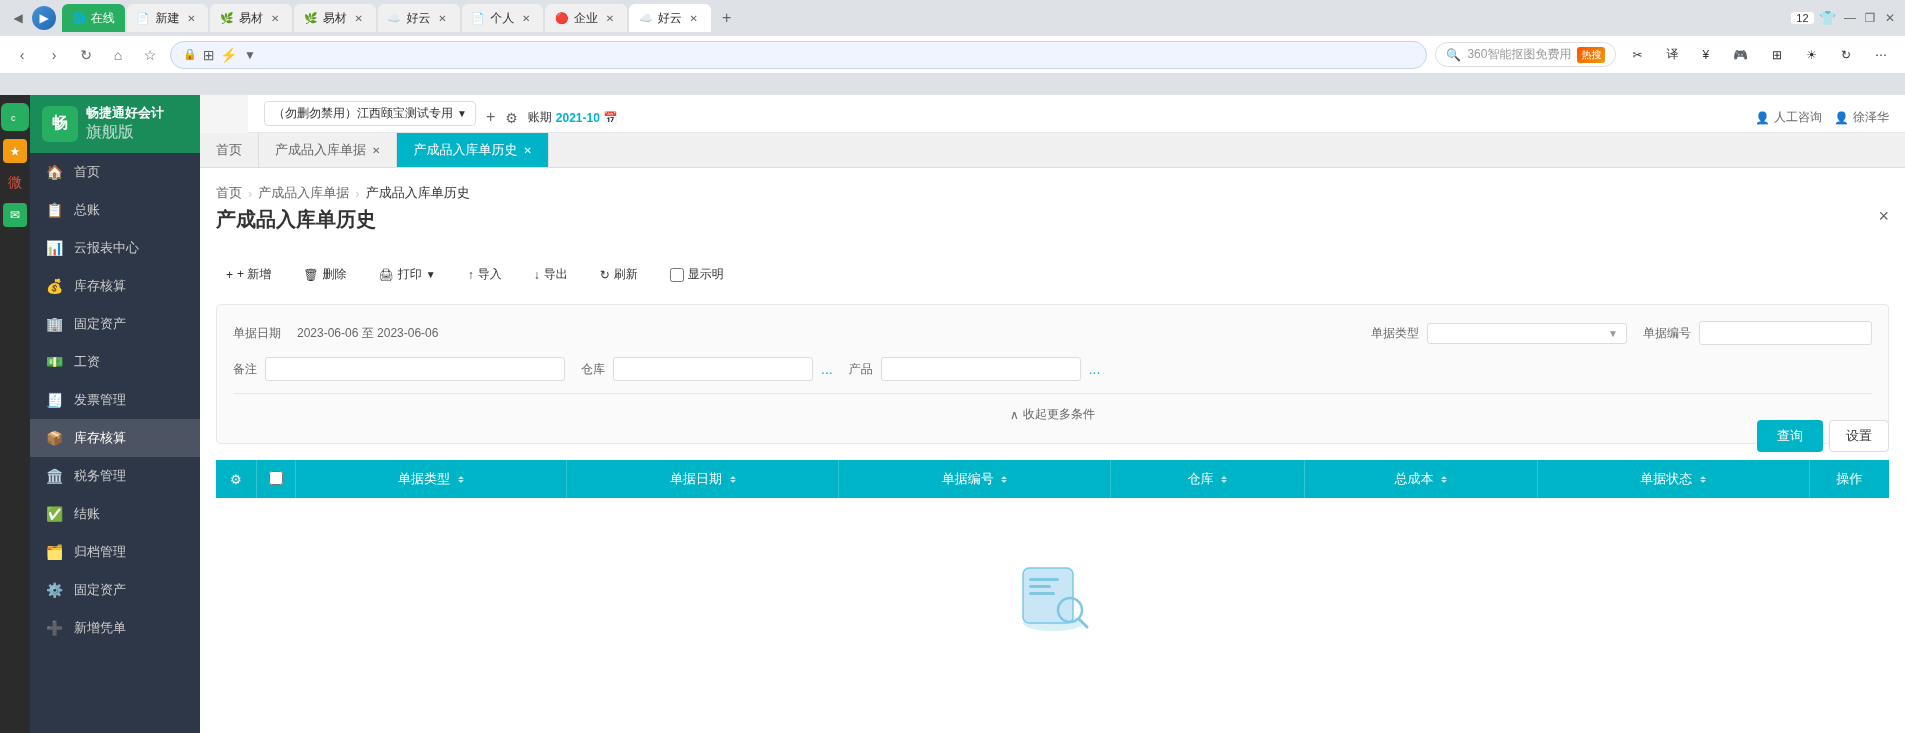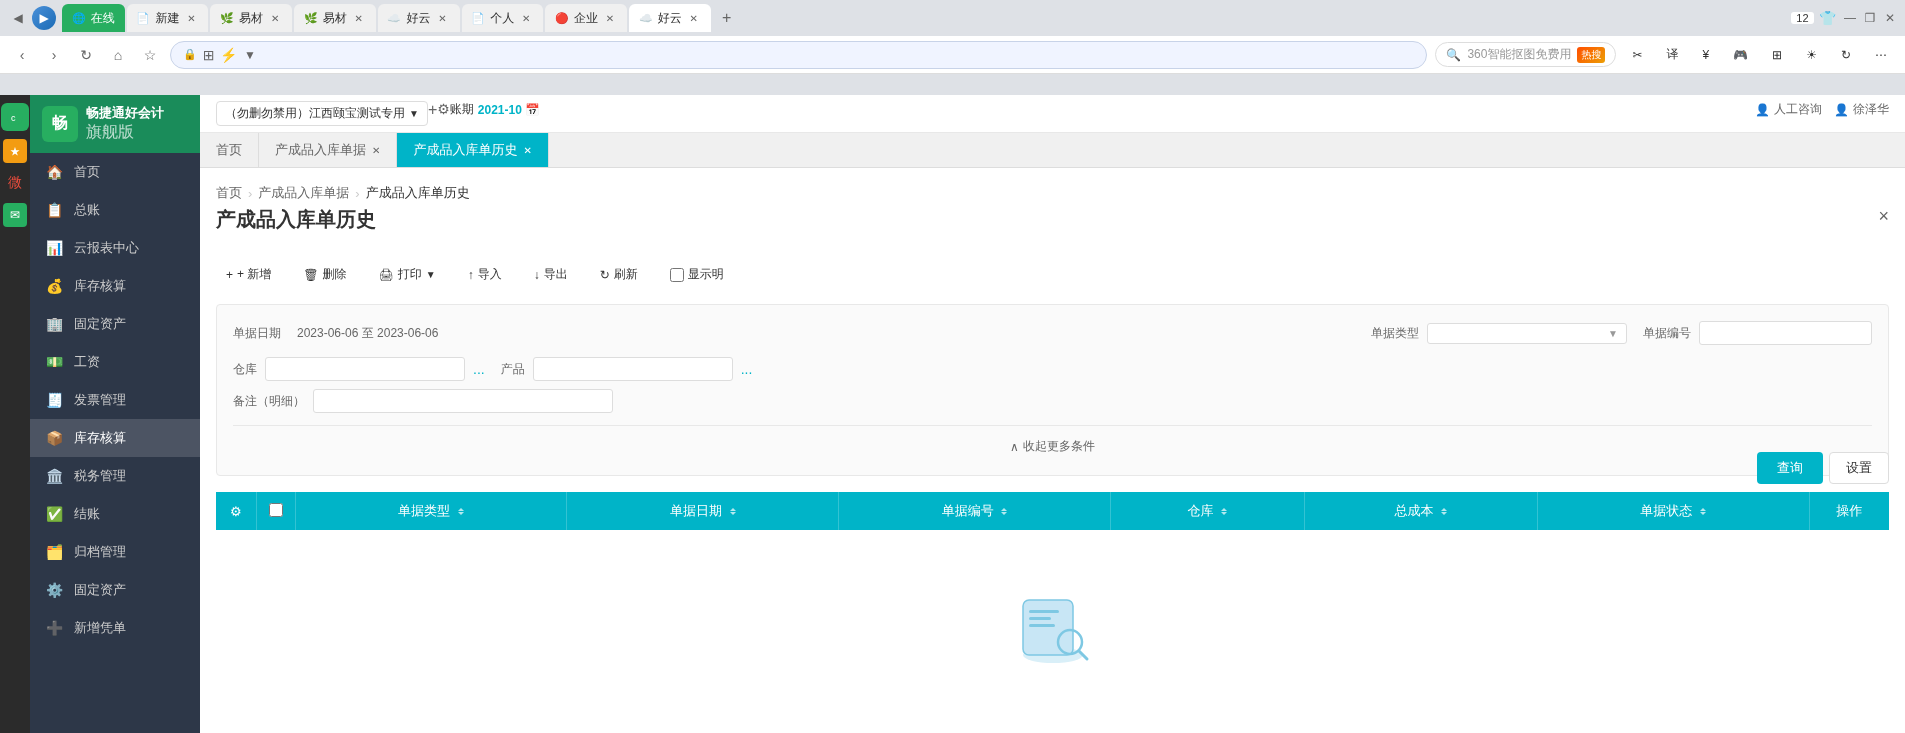--- a/index.html
+++ b/index.html
@@ -36,21 +36,21 @@
     .sidebar-logo { width: 36px; height: 36px; background: #27ae60; border-radius: 6px; display: flex; align-items: center; justify-content: center; font-size: 16px; color: white; font-weight: bold; }
     .sidebar-title { font-size: 13px; color: white; font-weight: bold; line-height: 1.3; }
     .sidebar-subtitle { font-size: 16px; color: rgba(255,255,255,0.7); }
     .sidebar-nav { flex: 1; overflow-y: auto; }
     .sidebar-item { display: flex; align-items: center; gap: 10px; padding: 10px 16px; color: #ccc; cursor: pointer; font-size: 13px; }
     .sidebar-item.active { background: rgba(255,255,255,0.15); color: white; }
     .sidebar-item-icon { width: 18px; height: 18px; flex-shrink: 0; display: flex; align-items: center; justify-content: center; font-size: 14px; }
 
     
     .content-area { flex: 1; display: flex; flex-direction: column; overflow: hidden; background: #f5f5f5; }
-    .content-topbar { background: #fff; padding: 6px 16px; display: flex; align-items: flex-start; border-bottom: 1px solid #e8e8e8; font-size: 12px; }
+    .content-topbar { background: #fff; padding: 6px 16px; display: flex; align-items: flex-end; gap: 10px; border-bottom: 1px solid #e8e8e8; font-size: 12px; margin-left: 48px; }
     .org-selector { display: flex; align-items: center; gap: 4px; border: 1px solid #ddd; border-radius: 4px; padding: 3px 8px; cursor: pointer; color: #333; }
     .period-display { display: flex; align-items: center; gap: 4px; color: #333; }
     .topbar-right { margin-left: auto; display: flex; align-items: center; gap: 12px; }
     .user-service { display: flex; align-items: center; gap: 4px; color: #666; cursor: pointer; }
 
     
     .page-tabs { background: #f0f0f0; display: flex; align-items: center; border-bottom: 1px solid #ddd; }
     .page-tab { padding: 8px 16px; font-size: 13px; color: #666; cursor: pointer; border-right: 1px solid #ddd; display: flex; align-items: center; gap: 6px; }
     .page-tab.active { background: #00b4c8; color: white; }
     .page-tab-close { font-size: 10px; cursor: pointer; }
@@ -390,41 +390,38 @@
           </div>
 
           <div class="filter-group">
             <span class="filter-label">单据编号</span>
             <input class="filter-input" type="text" style="min-width: 160px;">
           </div>
         </div>
 
         <div class="filter-row-2">
 
+          <div class="filter-group">
+            <span class="filter-label">备注</span>
+            <input class="filter-input" type="text" style="min-width: 300px;">
+          </div>
 
           <div class="filter-group">
             <span class="filter-label">仓库</span>
             <input class="filter-input" type="text" style="min-width: 200px;">
             <span style="color:#00b4c8;cursor:pointer;font-size:14px;">...</span>
           </div>
 
           <div class="filter-group">
             <span class="filter-label">产品</span>
             <input class="filter-input" type="text" style="min-width: 200px;">
             <span style="color:#00b4c8;cursor:pointer;font-size:14px;">...</span>
           </div>
         </div>
 
-        <div class="filter-row-2" style="margin-top:8px;">
-
-          <div class="filter-group">
-            <span class="filter-label">备注（明细）</span>
-            <input class="filter-input" type="text" style="min-width: 300px;">
-          </div>
-        </div>
 
         <div style="display:flex;justify-content:center;margin-top:12px;border-top:1px solid #e8e8e8;padding-top:8px;">
           <div class="collapse-btn">
             <span>∧</span>
             <span>收起更多条件</span>
           </div>
         </div>
       </div>
 
       <div style="position:relative;">

